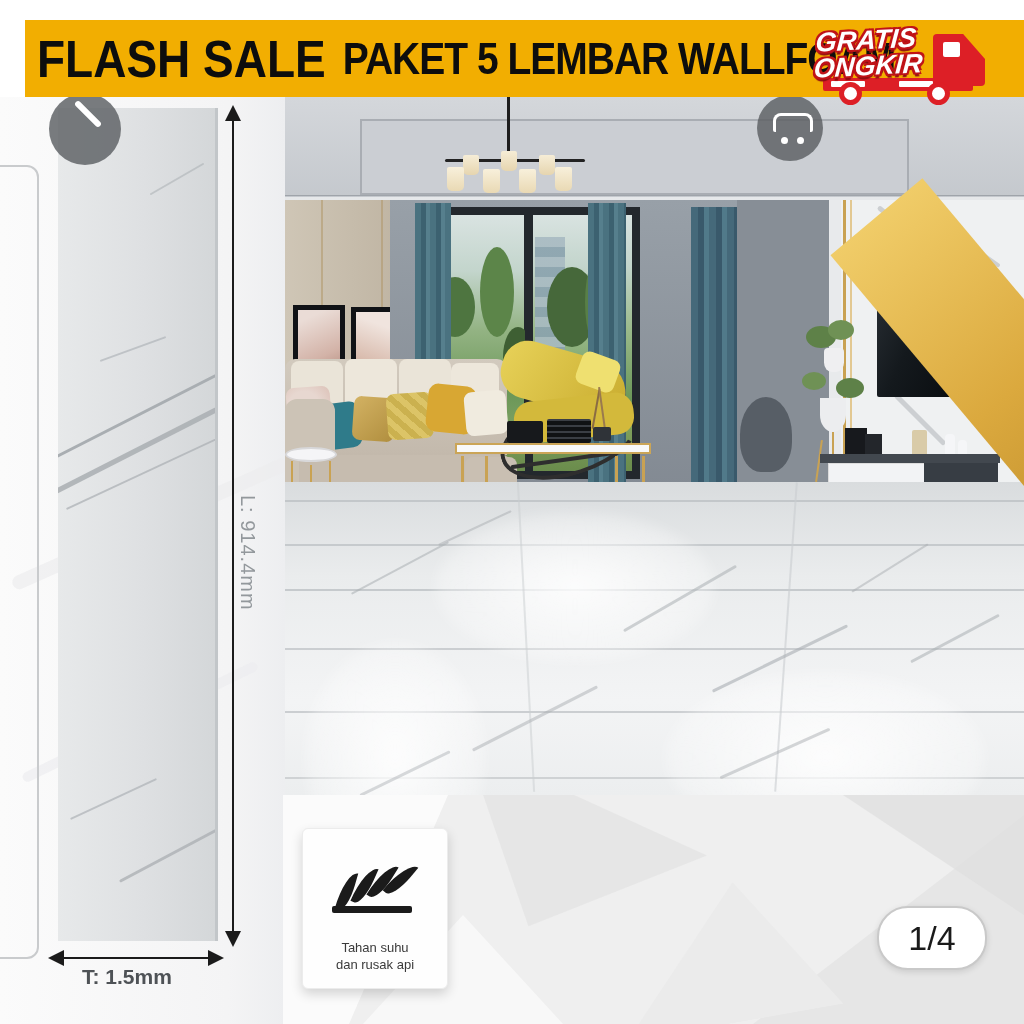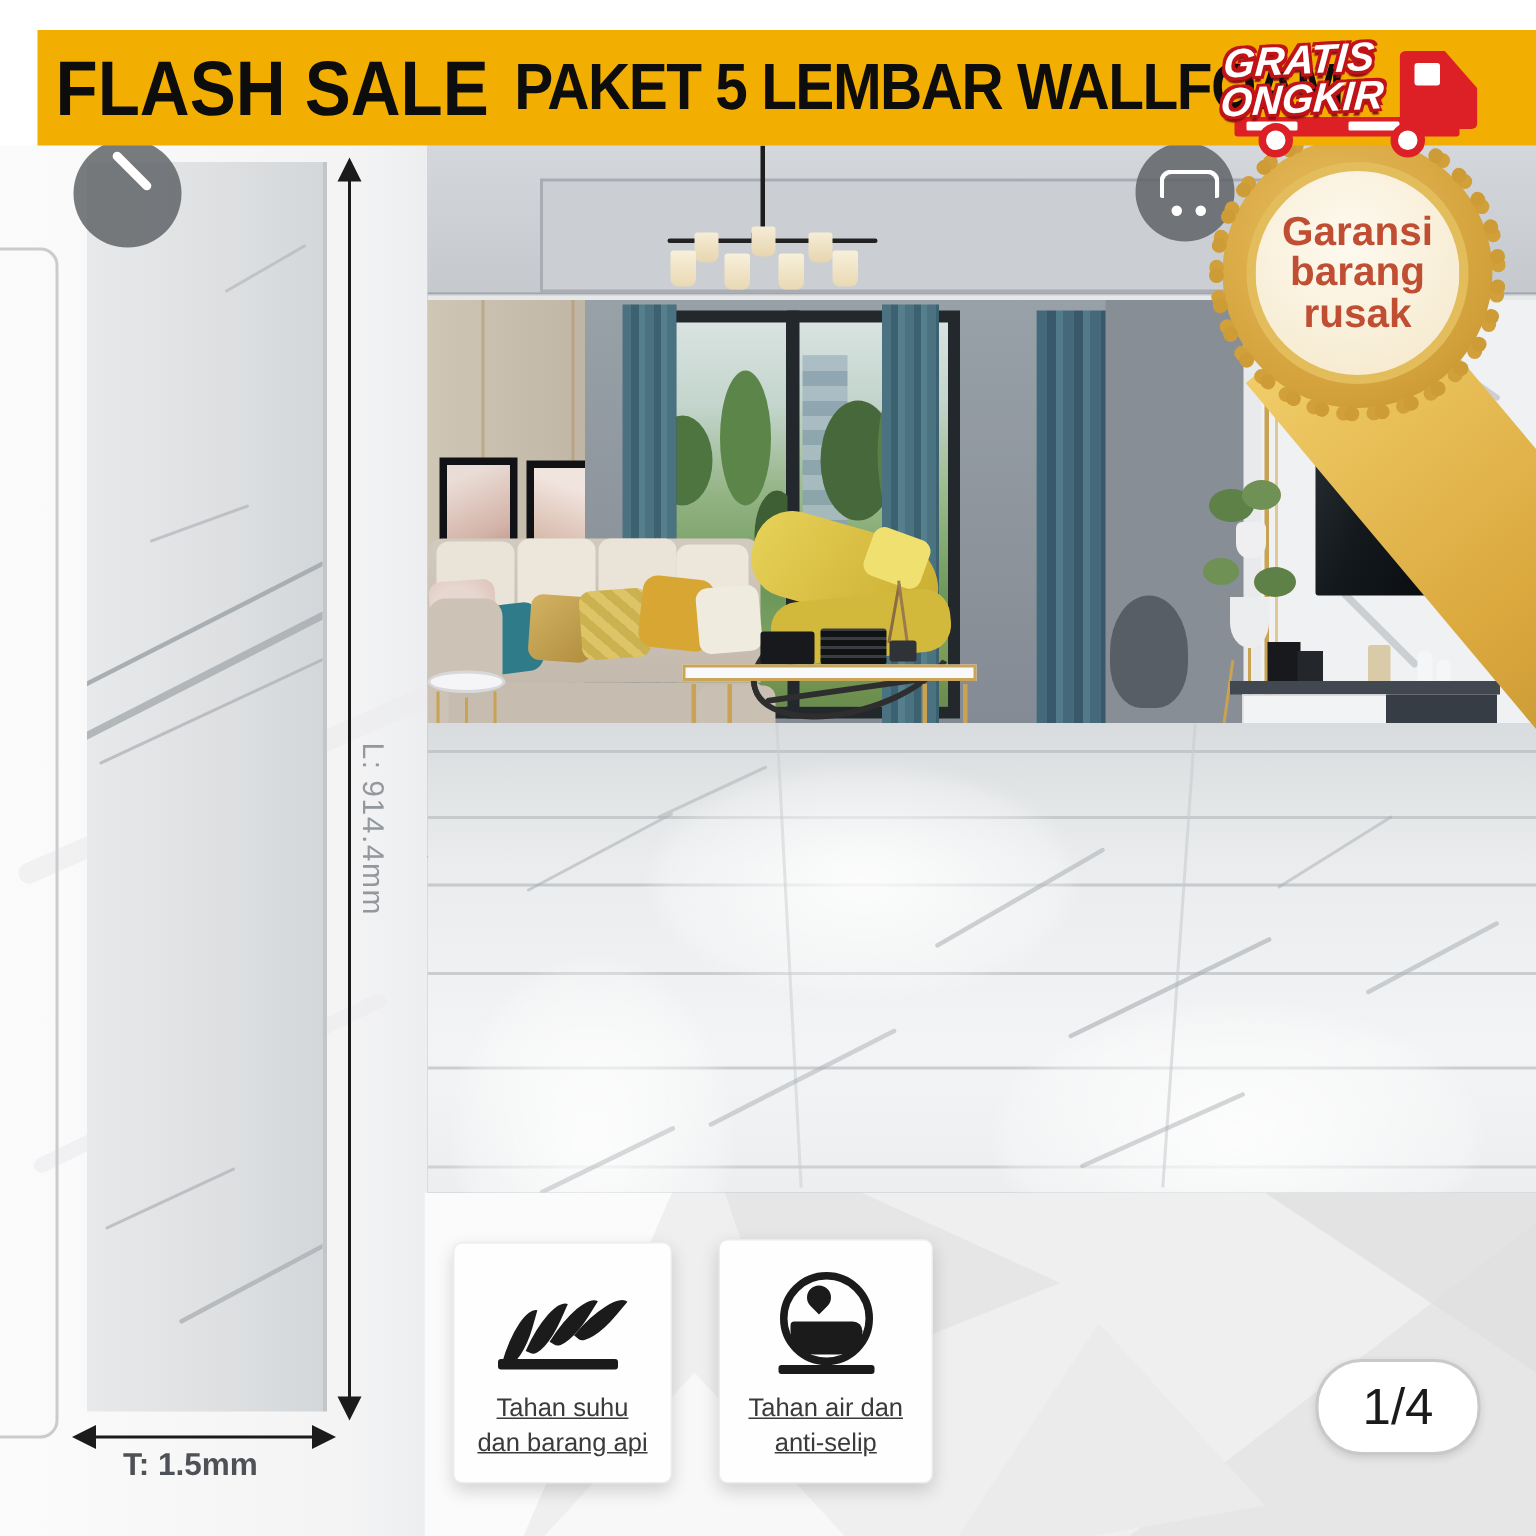--- a/index.html
+++ b/index.html
@@ -63,21 +63,21 @@
     background-size:100% 2px,100% 2px,100% 2px,100% 2px,100% 2px,100% 2px,100% 100%;
     background-position:0 18px,0 62px,0 107px,0 166px,0 229px,0 295px,0 0;
     background-repeat:no-repeat;}
   .refl{position:absolute;border-radius:50%;background:radial-gradient(rgba(255,255,255,0.85),rgba(255,255,255,0));filter:blur(6px);}
   
   .bottom-strip{position:absolute;left:283px;top:795px;width:741px;height:229px;background:#EFEFEF;overflow:hidden;z-index:5;}
   .poly{position:absolute;}
   .card{position:absolute;background:#FEFEFE;border:1px solid #ECECEC;border-radius:6px;
         box-shadow:0 5px 12px rgba(0,0,0,0.16);z-index:10;display:flex;flex-direction:column;
         align-items:center;justify-content:flex-end;padding-bottom:14px;box-sizing:border-box;}
-  .card .lbl{font-size:17px;color:#3A3A3A;line-height:1.35;text-align:center;font-weight:500;text-decoration:underline;}
+  .card .lbl{font-size:13px;color:#3A3A3A;line-height:1.35;text-align:center;font-weight:500;}
   .icon-zone{position:absolute;top:14px;left:0;width:100%;height:84px;display:flex;align-items:center;justify-content:center;}
   
   .pill{position:absolute;left:877px;top:906px;width:106px;height:60px;background:#fff;border:2px solid #C9C9C9;
         border-radius:31px;display:flex;align-items:center;justify-content:center;z-index:50;
         font-size:34px;color:#1a1a1a;box-shadow:0 2px 6px rgba(0,0,0,0.12);}
   
   .ic{position:relative;}
   .blade{position:absolute;background:#1b1b1b;width:13px;height:40px;border-radius:100% 0 70% 0;}
   .fire-base{position:absolute;left:0;bottom:0;width:80px;height:7px;background:#1b1b1b;border-radius:2px;}
   .ring{position:absolute;left:9px;top:0;width:52px;height:52px;border:5px solid #1b1b1b;border-radius:50%;box-sizing:content-box;}
@@ -294,56 +294,37 @@
     <div class="icon-zone">
       <div class="ic" style="width:86px;height:56px;">
         <div class="blade" style="left:8px;top:14px;transform:rotate(16deg);"></div>
         <div class="blade" style="left:26px;top:8px;transform:rotate(24deg);"></div>
         <div class="blade" style="left:44px;top:4px;transform:rotate(32deg);"></div>
         <div class="blade" style="left:62px;top:2px;transform:rotate(40deg);"></div>
         <div class="fire-base"></div>
       </div>
     </div>
     <div class="lbl"><span>Tahan suhu</span><br>
-      <span>dan barang api</span></div>
-  </div>
-
-  <div class="card" style="left:479px;top:826px;width:143px;height:163px;">
-    <div class="icon-zone">
-      <div class="ic" style="width:80px;height:70px;">
-        <div class="ring"></div>
-        <div class="drop"></div>
-        <div class="water-fill"></div>
-        <div class="water-base"></div>
-      </div>
-    </div>
-    <div class="lbl"><span>Tahan air dan</span><br>
-      <span>anti-selip</span></div>
-  </div>
+      <span>dan rusak api</span></div>
+  </div>
+
 
 
 
   <div class="circle-btn" style="left:49px;top:93px;width:72px;height:72px;">
     <div style="position:absolute;left:22px;top:18px;width:34px;height:6px;background:#fff;border-radius:3px;transform:rotate(45deg);"></div>
   </div>
   <div class="circle-btn" style="left:757px;top:95px;width:66px;height:66px;">
     <div style="position:absolute;left:16px;top:18px;width:34px;height:16px;border:3px solid #fff;border-radius:8px 8px 2px 2px;border-bottom:none;"></div>
     <div style="position:absolute;left:24px;top:42px;width:7px;height:7px;background:#fff;border-radius:50%;"></div>
     <div style="position:absolute;left:40px;top:42px;width:7px;height:7px;background:#fff;border-radius:50%;"></div>
   </div>
 
   <div class="ribbon"></div>
 
-  <div class="seal">
-    <div class="face">
-      <span>Garansi</span>
-      <span>barang</span>
-      <span>rusak</span>
-    </div>
-  </div>
 
   <div class="banner">
     <span class="flash">FLASH SALE</span>
     <span class="sub">PAKET 5 LEMBAR WALLFOAM</span>
     <div class="truck">
       <div class="bed"></div>
       <div class="slot" style="left:16px;"></div>
       <div class="slot" style="left:84px;"></div>
       <div class="cab"></div>
       <div class="win"></div>

